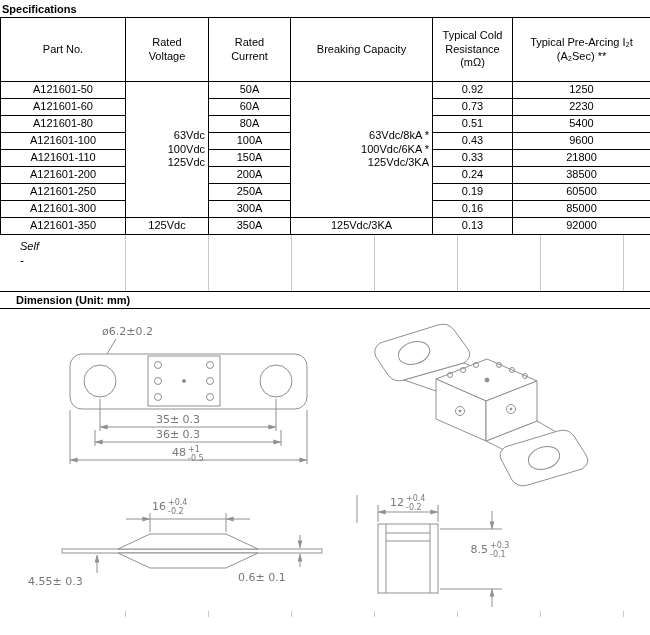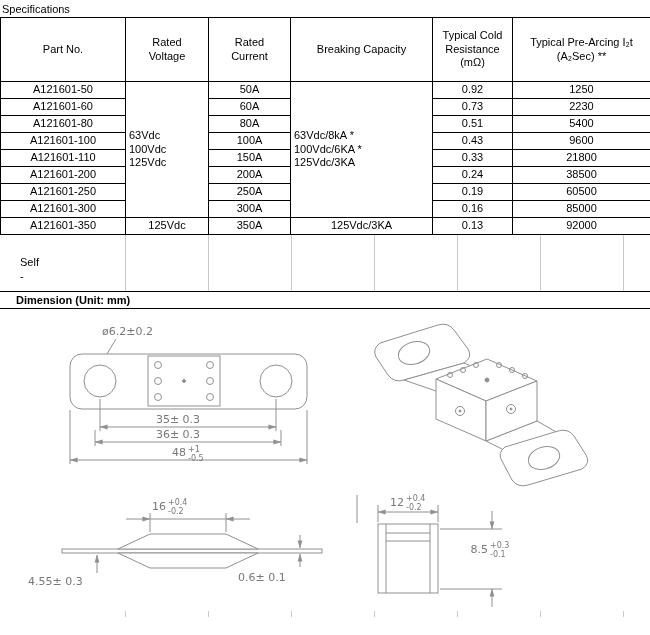--- a/index.html
+++ b/index.html
@@ -1,36 +1,36 @@
 <!DOCTYPE html>
 <html><head>
 <meta charset="utf-8">
 <style>
   * { margin:0; padding:0; box-sizing:border-box; }
   html,body { background:#fff; }
   body { width:650px; height:635px; font-family:"Liberation Sans", sans-serif; color:#000; }
   .page { position:relative; width:650px; height:635px; overflow:hidden; background:#fff; }
 
-  .sec-title { font-size:11px; font-weight:normal; padding:3px 2px 2px 2px; }
+  .sec-title { font-size:11px; font-weight:bold; padding:3px 2px 2px 2px; }
 
   table.spec { width:650px; border-collapse:collapse; table-layout:fixed; }
   table.spec th, table.spec td {
     border:1px solid #000; font-size:11px; font-weight:normal;
     padding:0 3px; overflow:hidden; line-height:1.25;
   }
   table.spec thead tr { height:64px; }
   table.spec tbody tr { height:17px; }
   table.spec th { text-align:center; vertical-align:middle; white-space:pre-line; }
   td.part { text-align:center; padding-left:5px; }
   td.num  { text-align:center; }
-  td.merged { text-align:left; vertical-align:middle; white-space:pre-line; line-height:1.6; }
+  td.merged { text-align:right; vertical-align:middle; white-space:pre-line; line-height:1.6; }
 
   .fragment { position:relative; height:56px; background:#fff; }
   .fragment .vline { position:absolute; top:0; bottom:0; width:1px; background:#c9c9c9; }
-  .fragment-text { position:absolute; left:20px; top:20px; font-size:11px; line-height:1.3; white-space:pre-line; }
+  .fragment-text { position:absolute; left:20px; top:4px; font-size:11px; line-height:1.3; white-space:pre-line;font-style:italic; }
 
   .rule-title {
     border-top:1.5px solid #000; border-bottom:1.5px solid #000;
     font-size:11px; font-weight:bold; padding:2px 16px;
   }
 
   .drawings { position:relative; width:650px; height:302px; background:#fff; }
   svg .draw { stroke:#909090; stroke-width:1; fill:none; }
   svg .solid { fill:#ffffff; }
   svg .dimtxt { font-family:"DejaVu Sans", sans-serif; font-size:11px; fill:#787878; stroke:none; }

